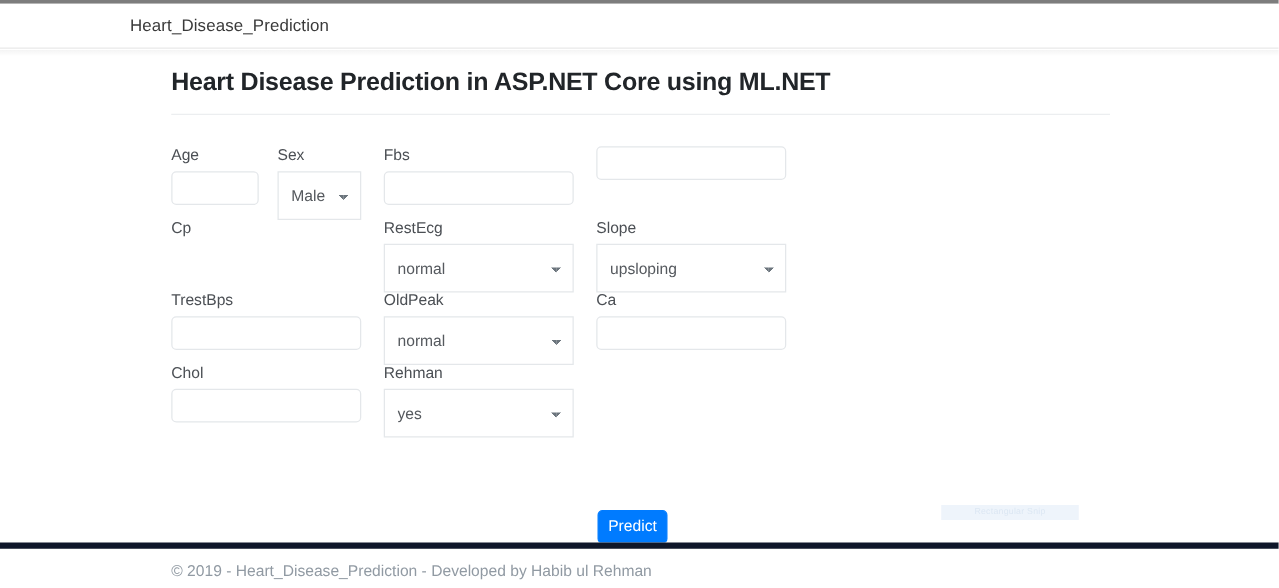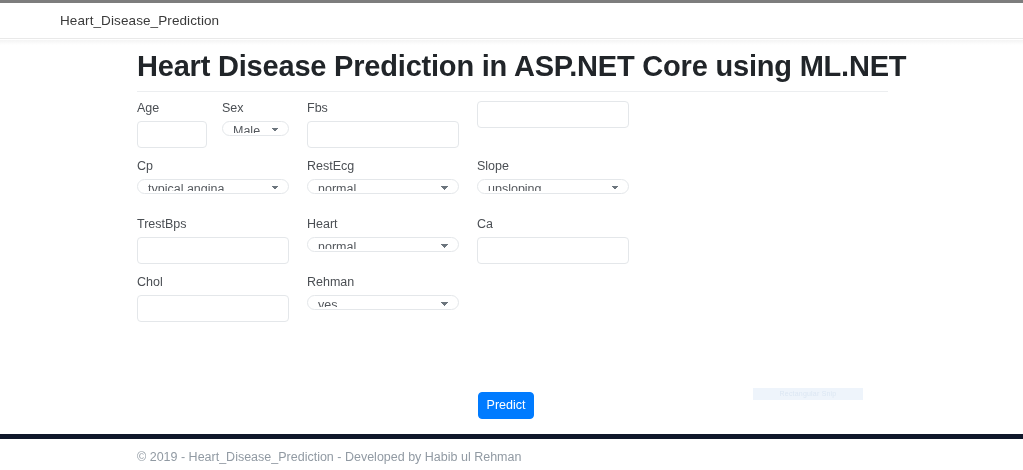--- a/index.html
+++ b/index.html
@@ -20,55 +20,55 @@
   }
 
   
   .navbar {
     position: absolute; left:0; top:3px; width:1023px; height:36px;
     background:#ffffff;
     border-bottom: 1px solid #e9e9e9;
     display:flex; align-items:center;
   }
   .navbar-brand {
-    margin-left:60px;
+    margin-left:104px;
     font-size:13.5px;
     color:#3a3a3a;
     letter-spacing:.1px;
     white-space:nowrap;
     text-decoration:none;
   }
 
   
   .nav-shadow {
     position:absolute; left:0; top:40px; width:1023px; height:5px;
     background: linear-gradient(to bottom, #f4f4f4, #ffffff);
   }
 
   
   .container {
     position:absolute; left:137px; top:45px; width:752px;
   }
   h1.page-title {
     margin:0; padding:0;
-    font-size:29px;
+    font-size:20px;
     font-weight:700;
     color:#212529;
     letter-spacing:-.2px;
     line-height:42px;
     white-space:nowrap;
   }
   hr.title-rule {
     margin:4px 0 0 0; padding:0;
     border:0; border-top:1px solid #eceef0;
     width:751px;
   }
 
   
-  .form-area { position:relative; margin-top:9px; height:300px; }
+  .form-area { position:relative; margin-top:25px; height:300px; }
 
   .field { position:absolute; }
   .field label {
     display:block;
     font-size:12.5px;
     color:#4b4f54;
     line-height:15px;
     margin-bottom:5px;
     white-space:nowrap;
   }
@@ -79,23 +79,23 @@
     border-radius:4px;
     background:#ffffff;
     font-size:12.5px;
     color:#495057;
     padding:2px 8px;
     outline:none;
     font-family:"Liberation Sans", sans-serif;
   }
   select.form-control {
     display:block;
-    height:15px;
+    height:39px;
     border:1px solid #e4e7ea;
-    border-radius:12px;
+    border-radius:0;
     background:#ffffff;
     font-size:12.5px;
     color:#55595e;
     padding:2px 6px 2px 10px;
     outline:none;
     font-family:"Liberation Sans", sans-serif;
     appearance:none; -webkit-appearance:none; -moz-appearance:none;
     background-image:
       linear-gradient(45deg, transparent 50%, #6c757d 50%),
       linear-gradient(135deg, #6c757d 50%, transparent 50%);
@@ -190,23 +190,20 @@
         <label>Fbs</label>
         <input class="form-control w-big" type="text" value="" style="">
       </div>
 
       <div class="field" style="left:340px; top:0px;">
         <input class="form-control w-big" type="text" value="" style="">
       </div>
 
       <div class="field" style="left:0px; top:58px;">
         <label>Cp</label>
-        <select class="form-control w-wide">
-          <option>typical angina</option>
-        </select>
       </div>
 
       <div class="field" style="left:170px; top:58px;">
         <label>RestEcg</label>
         <select class="form-control w-wide">
           <option>normal</option>
         </select>
       </div>
 
       <div class="field" style="left:0px; top:116px;">
@@ -215,21 +212,21 @@
       </div>
 
       <div class="field" style="left:340px; top:58px;">
         <label>Slope</label>
         <select class="form-control w-wide">
           <option>upsloping</option>
         </select>
       </div>
 
       <div class="field" style="left:170px; top:116px;">
-        <label>Heart</label>
+        <label>OldPeak</label>
         <select class="form-control w-wide">
           <option>normal</option>
         </select>
       </div>
 
       <div class="field" style="left:340px; top:116px;">
         <label>Ca</label>
         <input class="form-control w-wide" type="text" value="" style="">
       </div>
 

